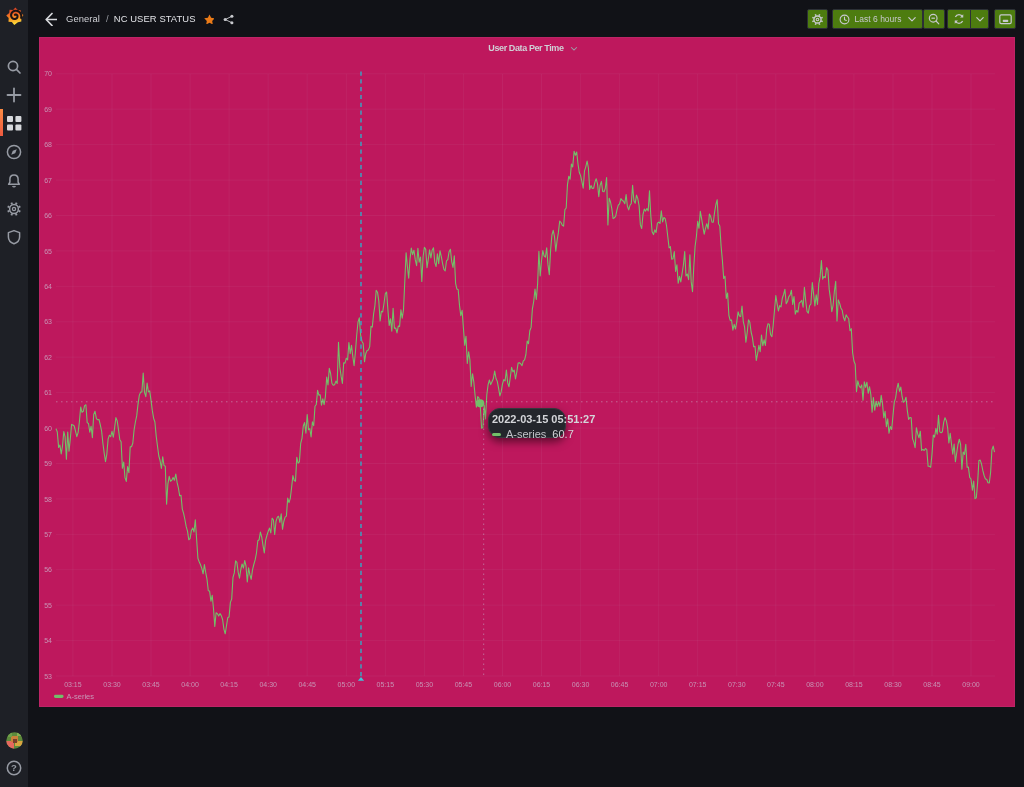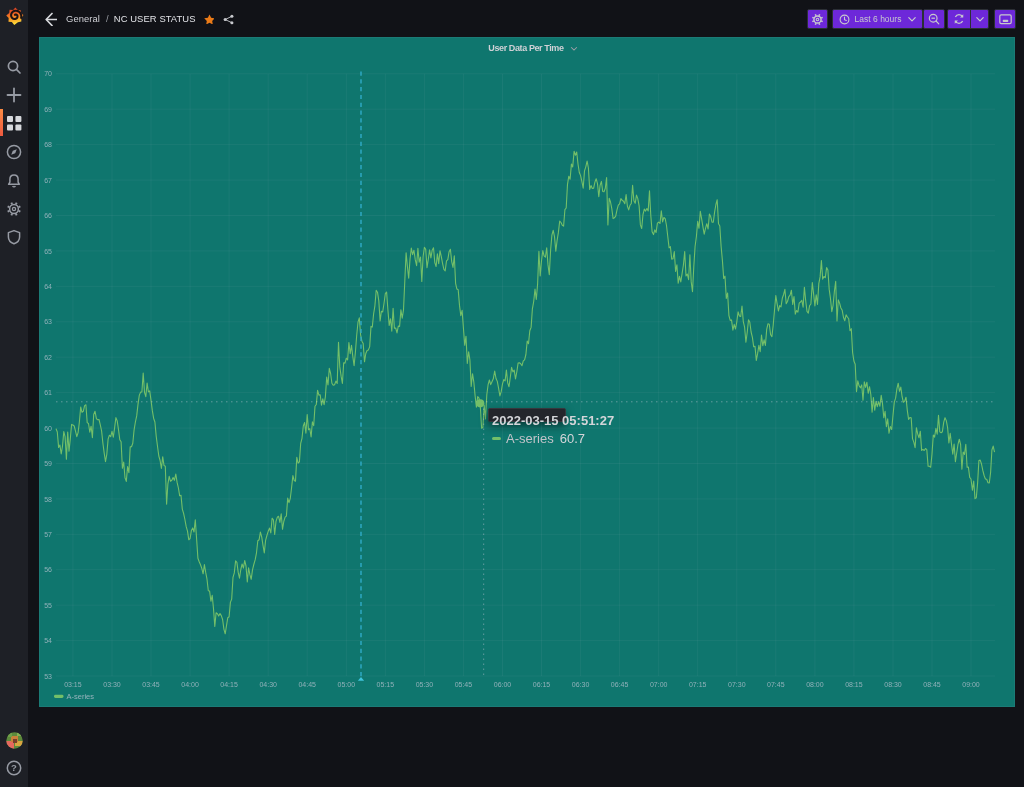--- a/index.html
+++ b/index.html
@@ -1,24 +1,24 @@
 <!DOCTYPE html>
 <html><head><meta charset="utf-8"><title>NC USER STATUS</title><style>
 *{margin:0;padding:0;box-sizing:border-box}
 html,body{width:1024px;height:787px;background:#111217;font-family:"Liberation Sans",sans-serif;overflow:hidden;position:relative}
 #sidebar{position:absolute;left:0;top:0;width:28px;height:787px;background:#1e2026}
 .sbic{position:absolute;left:6px;width:16px;height:16px}
 .actbar{position:absolute;left:0;width:3px;height:27px;background:linear-gradient(#fa8b44,#ef5a40)}
 #topnav{position:absolute;left:0;top:0;width:1024px;height:37px}
 #crumbs{position:absolute;left:66px;top:13px;font-size:9.4px;font-weight:normal;letter-spacing:0.1px}
-.tbtn{position:absolute;top:9px;height:20px;background:#6d28d9;border:1px solid #2c3036;border-radius:2px;display:flex;align-items:center;justify-content:center;color:#c8c9ce;font-size:8.5px;white-space:nowrap}
-#panel{position:absolute;left:39px;top:37px;width:976px;height:670px;background:#0f766e;border:1px solid rgba(204,204,220,0.07)}
+.tbtn{position:absolute;top:9px;height:20px;background:#4d7c0f;border:1px solid #2c3036;border-radius:2px;display:flex;align-items:center;justify-content:center;color:#c8c9ce;font-size:8.5px;white-space:nowrap}
+#panel{position:absolute;left:39px;top:37px;width:976px;height:670px;background:#be185d;border:1px solid rgba(204,204,220,0.07)}
 #ptitle{position:absolute;left:6px;top:0;width:100%;height:21px;text-align:center;color:#d0d1d6;font-size:9px;font-weight:bold;letter-spacing:-0.4px;line-height:21px}
 #ptitle svg{vertical-align:middle;margin-left:4px}
-#tooltip{position:absolute;left:488px;top:408px;width:78px;height:14px;background:#24262c;border:1px solid #36383e;border-radius:2px;padding:3.5px 3px;font-size:13px;white-space:nowrap;box-shadow:0 4px 8px rgba(0,0,0,0.5);z-index:5}
+#tooltip{position:absolute;left:488px;top:408px;width:78px;height:30px;background:#24262c;border:1px solid #36383e;border-radius:12px;padding:3.5px 3px;font-size:11px;white-space:nowrap;box-shadow:0 4px 8px rgba(0,0,0,0.5);z-index:5}
 </style></head>
 <body>
 <div id="panel">
     <div id="ptitle">User Data Per Time <svg width="8" height="6" viewBox="0 0 10 8">
         <path d="M1.5 2 L5 5.5 L8.5 2" fill="none" stroke="#9b9ea6" stroke-width="1.4" stroke-linecap="round"></path>
       </svg></div>
   </div>
 <svg width="976" height="670" viewBox="39 37 976 670" style="position:absolute;left:39px;top:37px">
 <g stroke="rgba(204,204,220,0.062)" stroke-width="1">
       <line x1="72.9" y1="73.8" x2="72.9" y2="676.0"></line>

